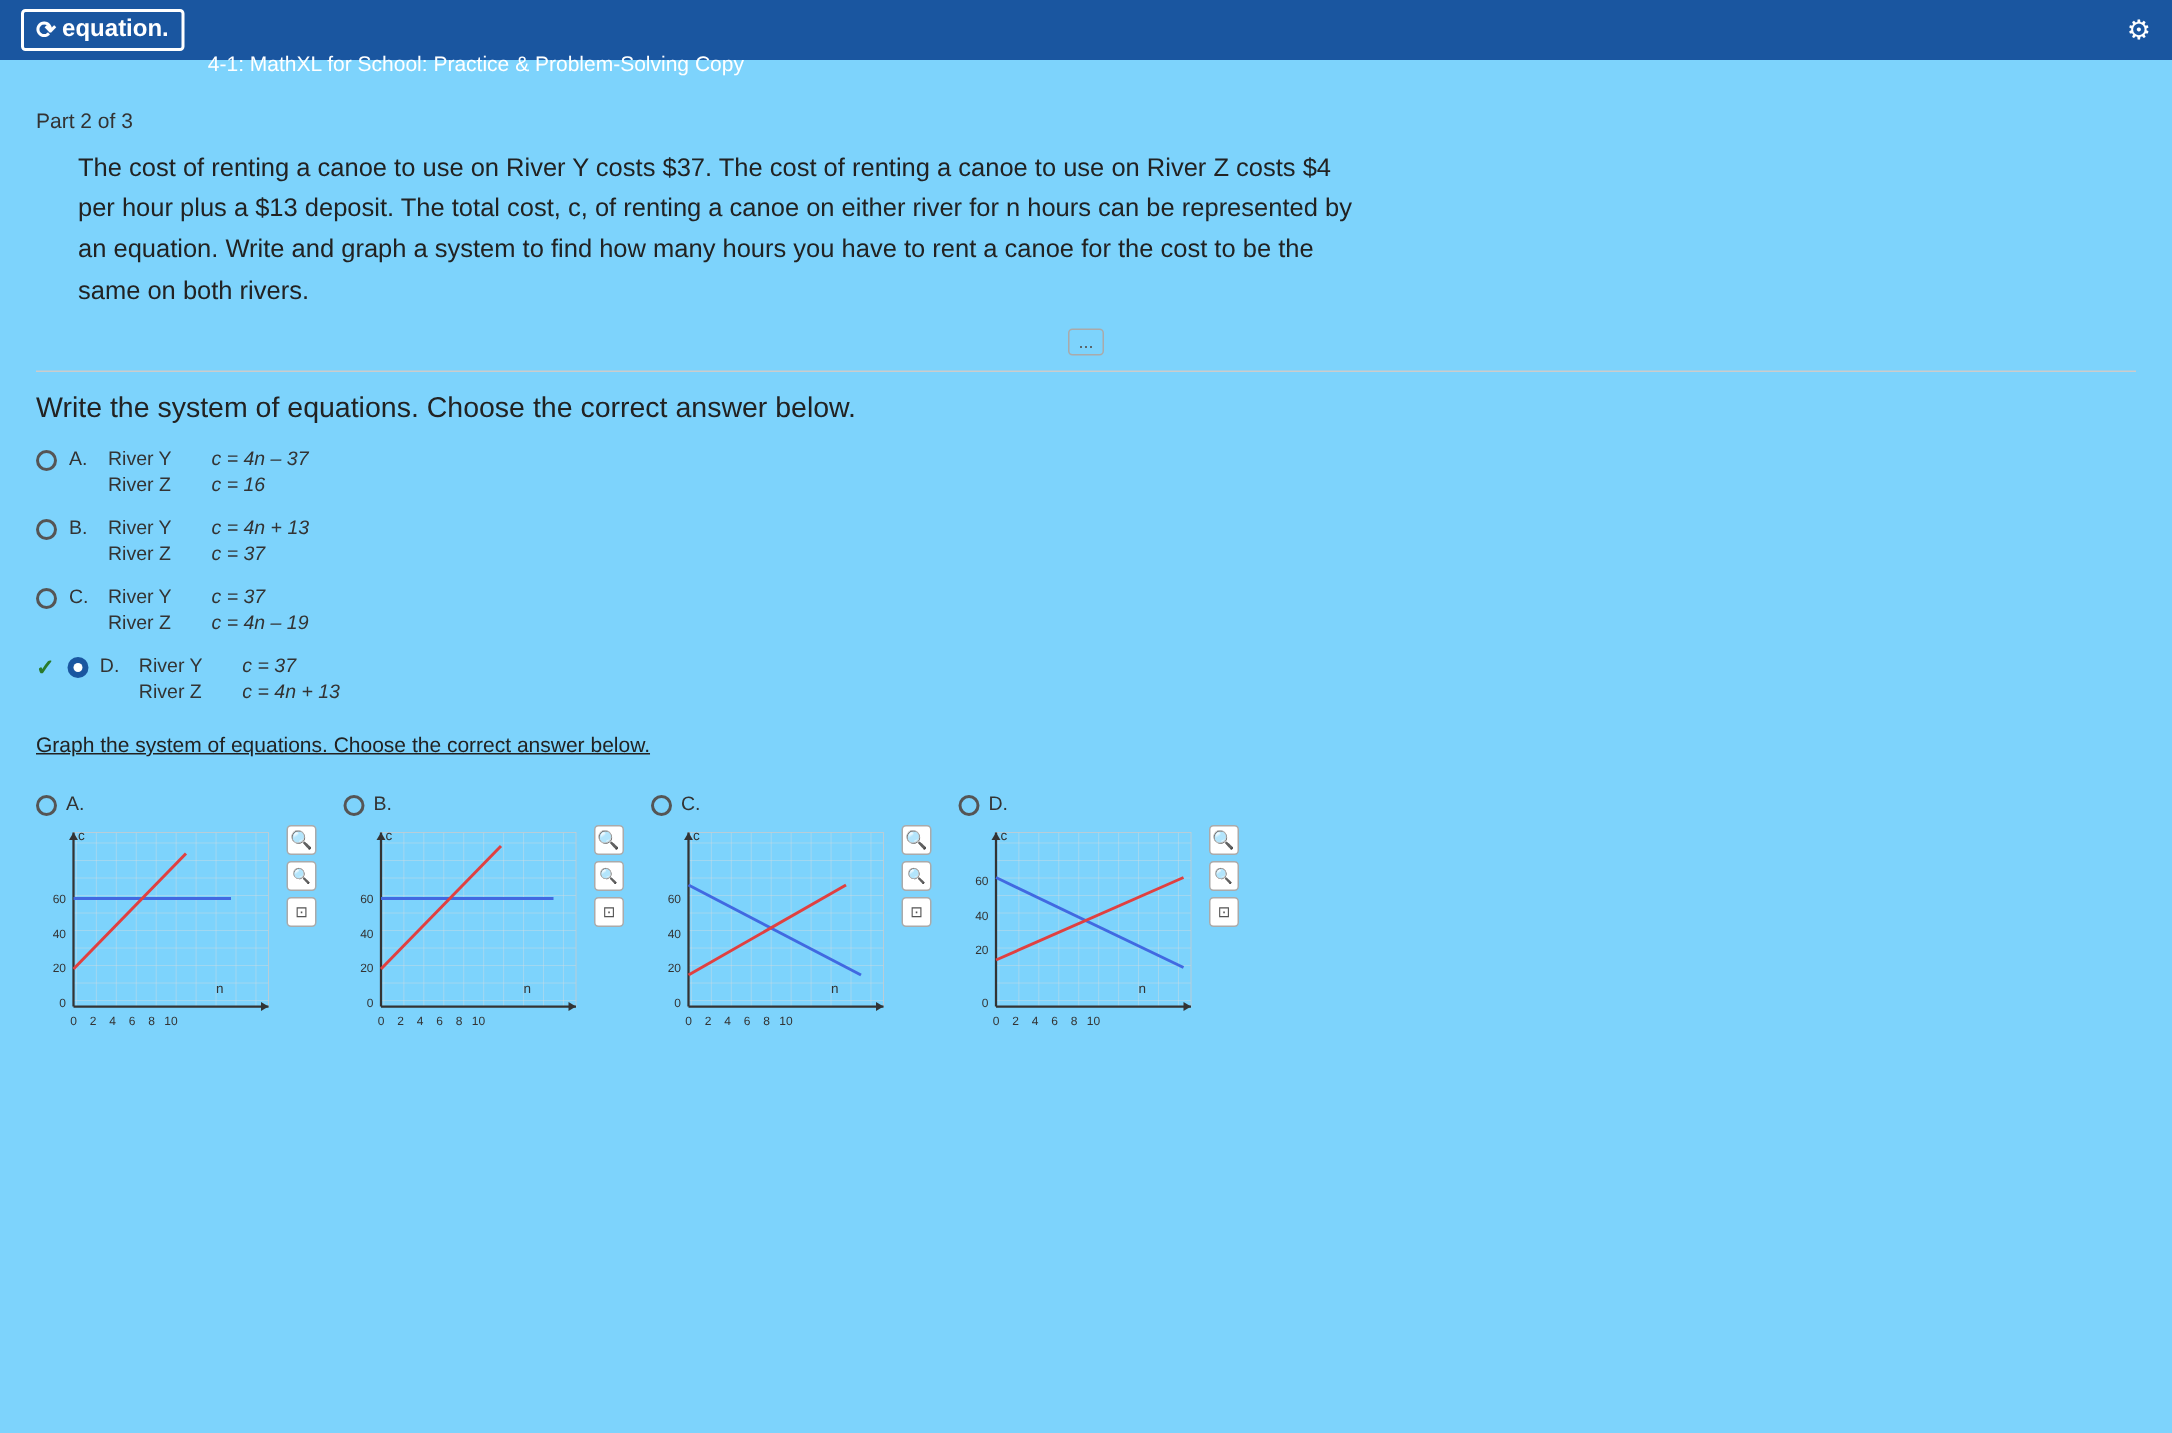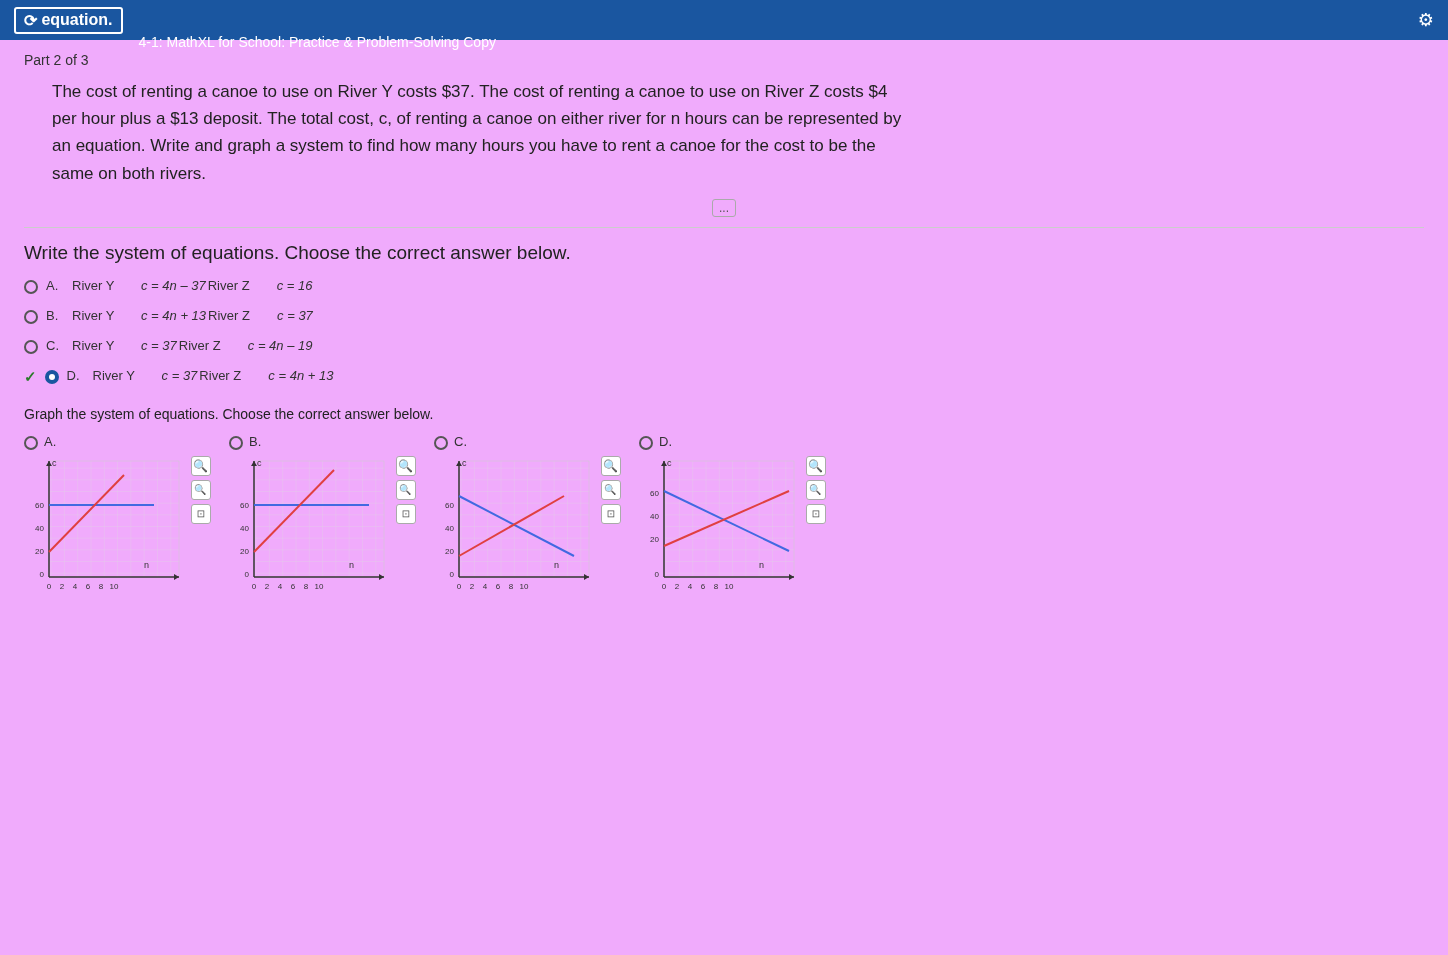--- a/index.html
+++ b/index.html
@@ -33,23 +33,23 @@
       font-size: 14px;
       color: white;
       margin-top: 44px;
     }
     .gear-area {
       margin-left: auto;
       color: white;
       font-size: 18px;
     }
     .main-content {
-      background: #f0abfc;
+      background: #7dd3fc;
       min-height: calc(955px - 40px);
-      padding: 12px 24px;
+      padding: 32px 24px;
     }
     .part-label {
       font-size: 14px;
       font-weight: normal;
       margin-bottom: 10px;
       color: #333;
     }
     .problem-text {
       font-size: 17px;
       color: #222;
@@ -89,20 +89,21 @@
       margin-bottom: 14px;
       cursor: pointer;
     }
     .option-letter {
       font-size: 13px;
       min-width: 18px;
       color: #333;
     }
     .option-equations {
       display: flex;
+      flex-direction: column;
       gap: 2px;
     }
     .eq-row {
       display: flex;
       gap: 14px;
       font-size: 13px;
     }
     .eq-river {
       min-width: 55px;
       color: #333;
@@ -119,22 +120,23 @@
       display: inline-block;
       margin-top: 2px;
       flex-shrink: 0;
     }
     .radio-filled {
       background: #1a56a0;
       border-color: #1a56a0;
     }
     .graph-section-question {
       font-size: 14px;
-      margin-bottom: 12px;
+      margin-bottom: 24px;
       color: #222;
+      text-decoration: underline;
     }
     .graphs-row {
       display: flex;
       gap: 18px;
       align-items: flex-start;
       flex-wrap: wrap;
     }
     .graph-option {
       display: flex;
       flex-direction: column;

